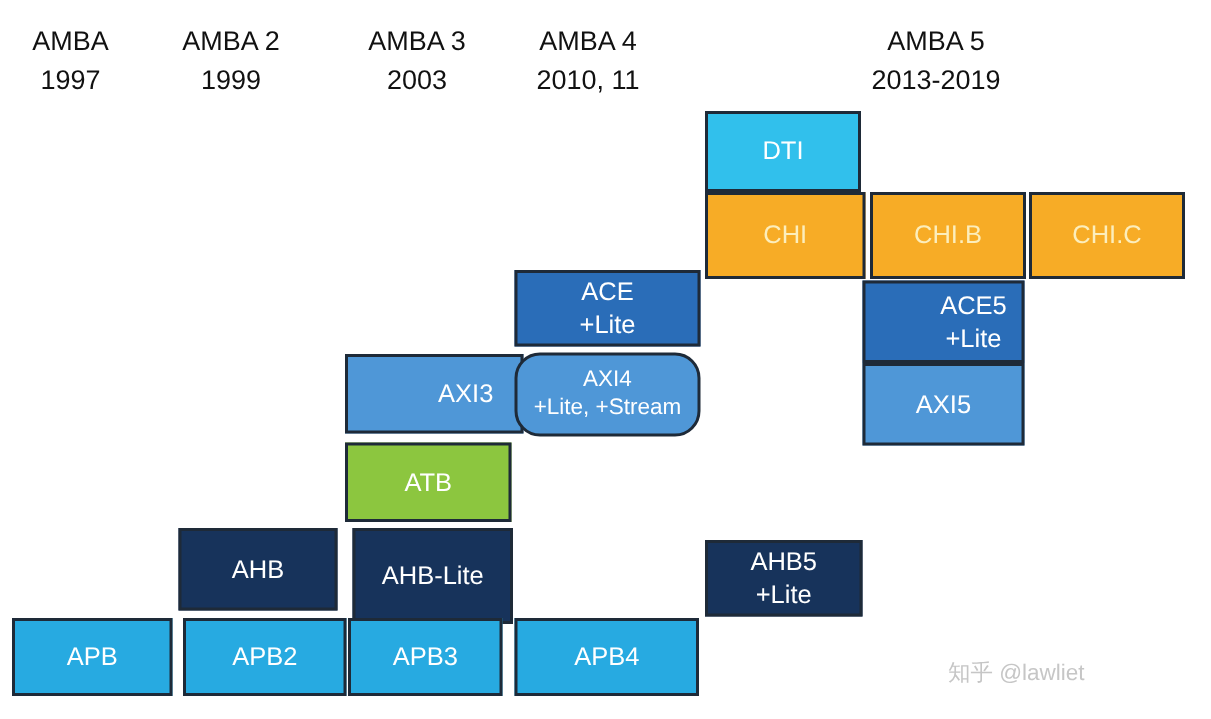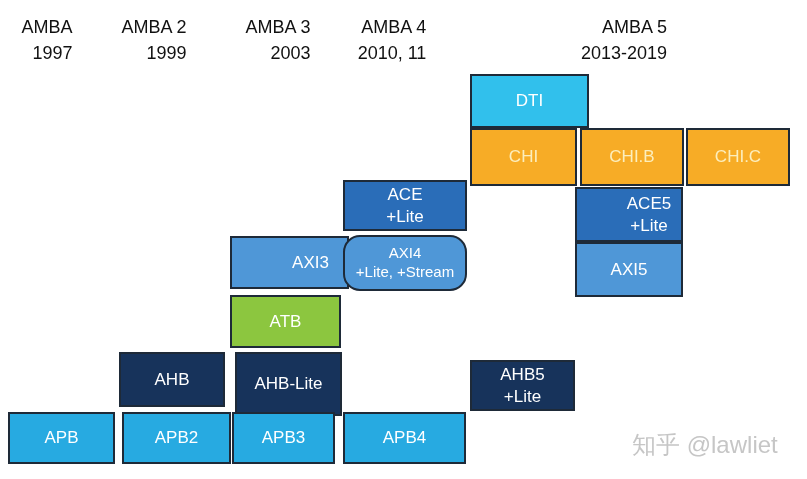--- a/index.html
+++ b/index.html
@@ -8,21 +8,21 @@
     width: 807px;
     height: 479px;
     background: #ffffff;
     font-family: "Liberation Sans", sans-serif;
     overflow: hidden;
   }
   .col-header {
     position: absolute;
     top: 14px;
     transform: translateX(-50%);
-    text-align: right;
+    text-align: center;
     color: #111111;
     font-size: 18px;
     line-height: 26px;
     white-space: nowrap;
   }
   .box {
     position: absolute;
     box-sizing: border-box;
     border: 2px solid var(--border);
     display: flex;
@@ -38,23 +38,23 @@
   .box.dti  { background: var(--dti-cyan); }
   .box.axi  { background: var(--axi-blue); }
   .box.ace  { background: var(--ace-blue); }
   .box.ahb  { background: var(--ahb-navy); }
   .box.atb  { background: var(--atb-green); }
   .box.chi  { background: var(--chi-orange); color: var(--chi-text); }
   .box.tight { font-size: 15px; }
   .watermark {
     position: absolute;
     left: 632px;
-    top: 429px;
+    top: 439px;
     color: var(--watermark-gray);
-    font-size: 24px;
+    font-size: 15px;
     white-space: nowrap;
   }
 </style>
 </head>
 <body>
 
 <div class="stage">
 
   <div class="col-header" style="left:47px">
       <div>AMBA</div>
@@ -70,21 +70,21 @@
     </div>
   <div class="col-header" style="left:392px">
       <div>AMBA 4</div>
       <div>2010, 11</div>
     </div>
   <div class="col-header" style="left:624px">
       <div>AMBA 5</div>
       <div>2013-2019</div>
     </div>
 
-  <div class="box dti" style="left:470px; top:74px;  width:119px; height:54px;">DTI</div>
+  <div class="box dti" style="left:470px; top:74px;  width:104px; height:54px;">DTI</div>
   <div class="box chi" style="left:470px; top:128px; width:107px; height:58px;">CHI</div>
   <div class="box chi" style="left:580px; top:128px; width:104px; height:58px;">CHI.B</div>
   <div class="box chi" style="left:686px; top:128px; width:104px; height:58px;">CHI.C</div>
   <div class="box ace" style="left:343px; top:180px; width:124px; height:51px;">ACE
 +Lite</div>
   <div class="box ace" style="left:575px; top:187px; width:108px; height:55px;padding-left:40px;">ACE5
 +Lite</div>
   <div class="box axi" style="left:230px; top:236px; width:119px; height:53px;padding-left:42px;">AXI3</div>
   <div class="box axi tight" style="left:343px; top:235px; width:124px; height:56px;border-radius:17px;">AXI4
 +Lite, +Stream</div>

